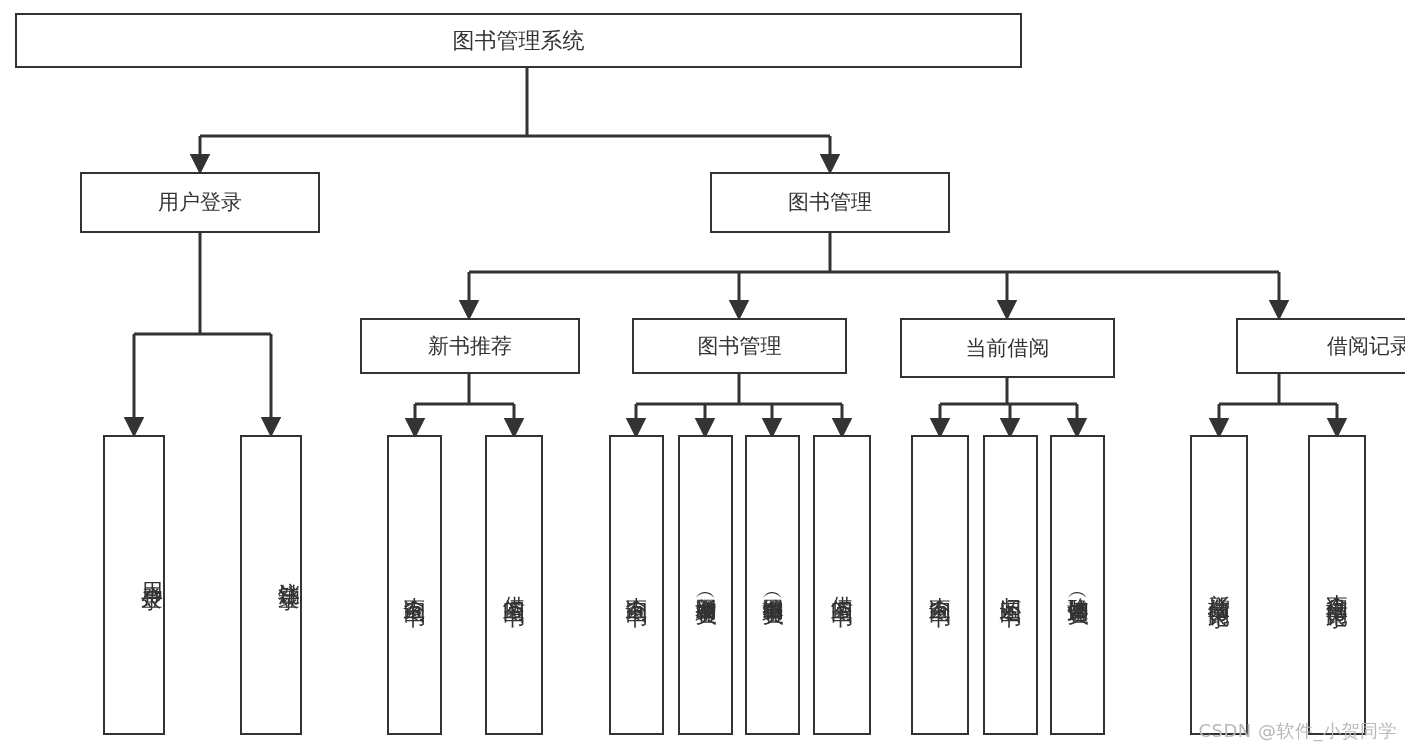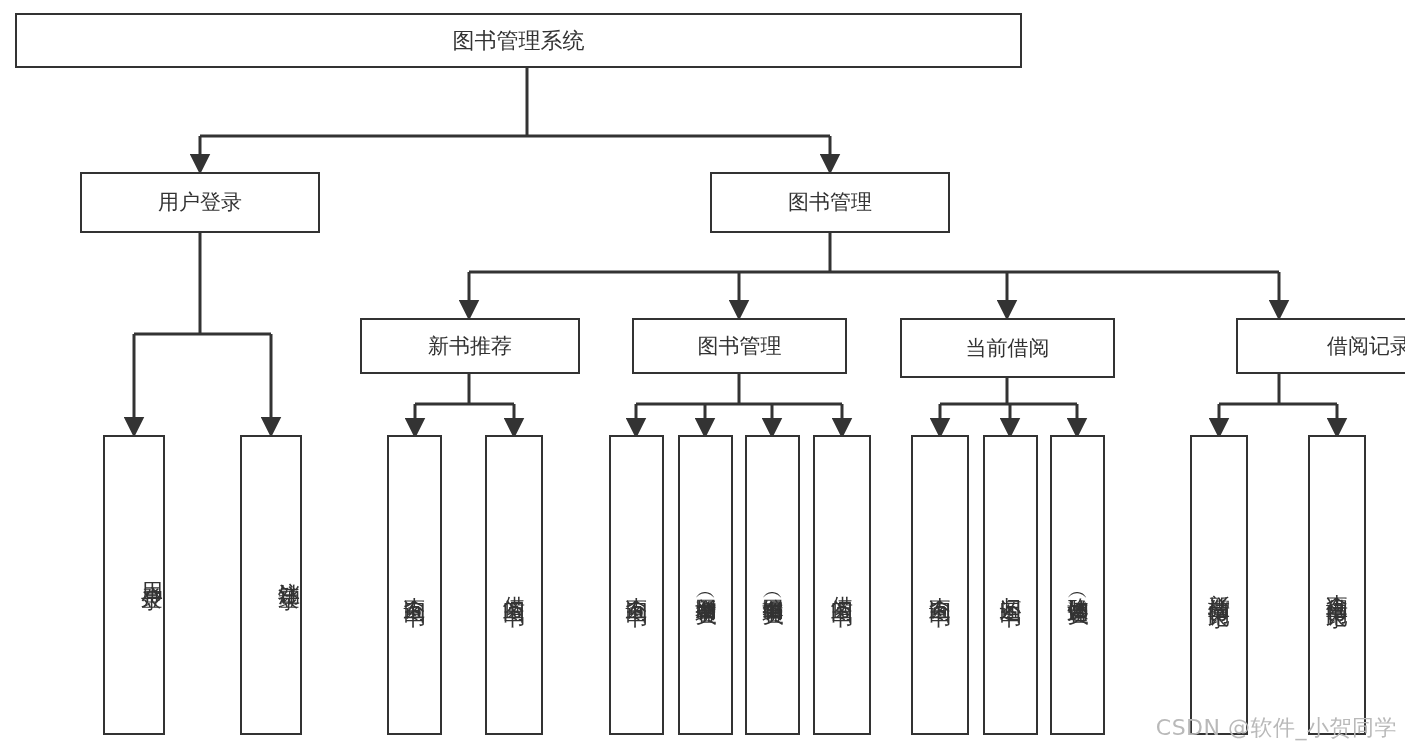--- a/index.html
+++ b/index.html
@@ -69,21 +69,21 @@
   }
   .node.vert.bottomed {
     align-items: center;
     justify-content: flex-end;
     padding-bottom: 30px;
   }
   .watermark {
     position: absolute;
     right: 8px;
     bottom: 4px;
-    font-size: 22px;
+    font-size: 18px;
     color: #b9b9b9;
     letter-spacing: 0.5px;
     white-space: nowrap;
     user-select: none;
   }
 </style>
 </head>
 <body>
 
 <div id="canvas">

